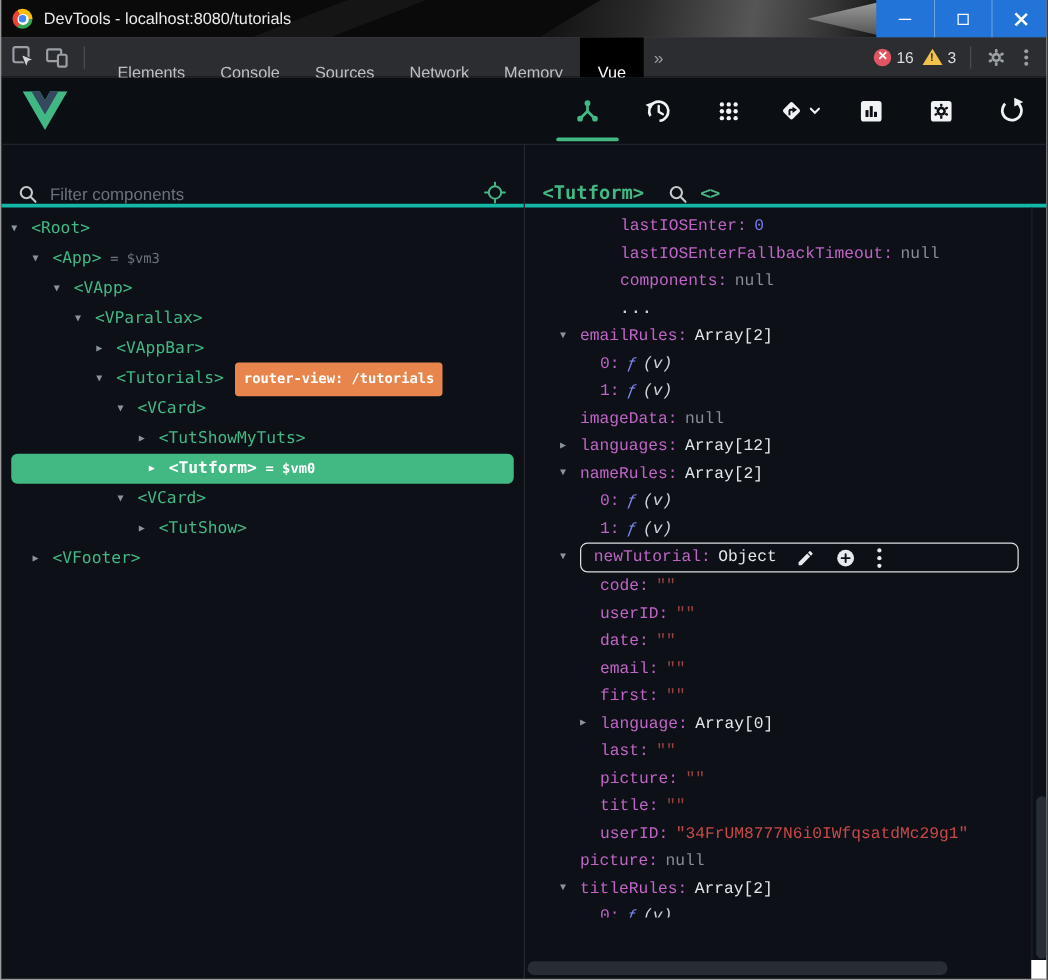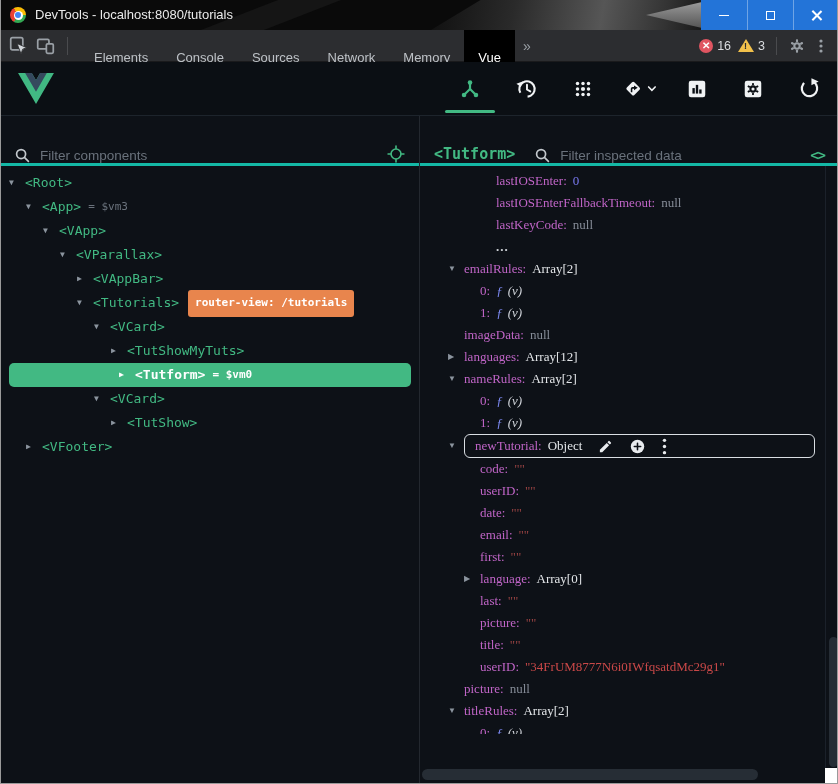--- a/index.html
+++ b/index.html
@@ -74,21 +74,21 @@
   .tree{ padding-top:5px; font-family:"DejaVu Sans Mono",monospace; font-size:13px; }
   .tree-row{ height:24px; line-height:24px; white-space:nowrap; cursor:default; display:flex; align-items:center; }
   .tree-row .caret{ width:16px; color:#8b949e; font-size:8px; flex:none; text-align:left; }
   .tree-row .tag{ color:#42b983; }
   .tree-row .meta{ color:#6a727c; font-size:11px; margin-left:7px; }
   .tree-row.selected{ background:#42b983; border-radius:5px; margin:0 8px; }
   .tree-row.selected .tag,.tree-row.selected .meta,.tree-row.selected .caret{ color:#fff; font-weight:bold; }
   .badge{ background:#e8854d; color:#fff; font-size:11px; font-weight:bold; border-radius:3px;
     padding:1px 7px 2px; margin-left:9px; }
   
-  .data-rows{ position:relative; padding-top:4px; font-family:Liberation Serif, serif; font-size:13px;
+  .data-rows{ position:relative; padding-top:4px; font-family:Liberation Mono, monospace; font-size:13px;
     height:568px; overflow:hidden; }
   .data-row{ height:22px; line-height:22px; white-space:nowrap; display:flex; align-items:center; cursor:default; }
   .data-row .caret{ width:16px; flex:none; color:#8b949e; font-size:8px; }
   .dkey{ color:#c065c7; }
   .dsep{ color:#c065c7; margin-right:6px; }
   .v-number{ color:#7a7af2; }
   .v-null{ color:#868d98; }
   .v-plain{ color:#e4e7ea; }
   .v-string{ color:#c94848; }
   .v-string-dim{ color:#9a4343; }
@@ -381,21 +381,20 @@
 
     <div class="right-panel">
       <div class="filter-row">
         <span class="comp-name">&lt;Tutform&gt;</span>
         <span>
           <svg width="15" height="15" viewBox="0 0 16 16">
               <circle cx="6.5" cy="6.5" r="4.8" fill="none" stroke="#c3c8cd" stroke-width="1.8"></circle>
               <path d="m10.3 10.3 4 4" stroke="#c3c8cd" stroke-width="1.8" stroke-linecap="round"></path>
             </svg>
         </span>
-        <input class="filter-input" placeholder="Filter inspected data" style="">
         <span class="code-toggle">&lt;&gt;</span>
       </div>
       <div class="data-rows">
   <div class="data-row" style="padding-left: 60px;">
     <span class="caret"></span>
     <span class="row-body">
       <span class="dkey">lastIOSEnter</span>
               <span class="dsep">:</span>
       <span class="dval v-number">0</span>
 
@@ -408,21 +407,21 @@
       <span class="dkey">lastIOSEnterFallbackTimeout</span>
               <span class="dsep">:</span>
       <span class="dval v-null">null</span>
 
     </span>
   </div>
 
   <div class="data-row" style="padding-left: 60px;">
     <span class="caret"></span>
     <span class="row-body">
-      <span class="dkey">lastKeyCode</span>
+      <span class="dkey">components</span>
               <span class="dsep">:</span>
       <span class="dval v-null">null</span>
 
     </span>
   </div>
 
   <div class="data-row" style="padding-left: 60px;">
     <span class="caret"></span>
     <span class="row-body">
 

